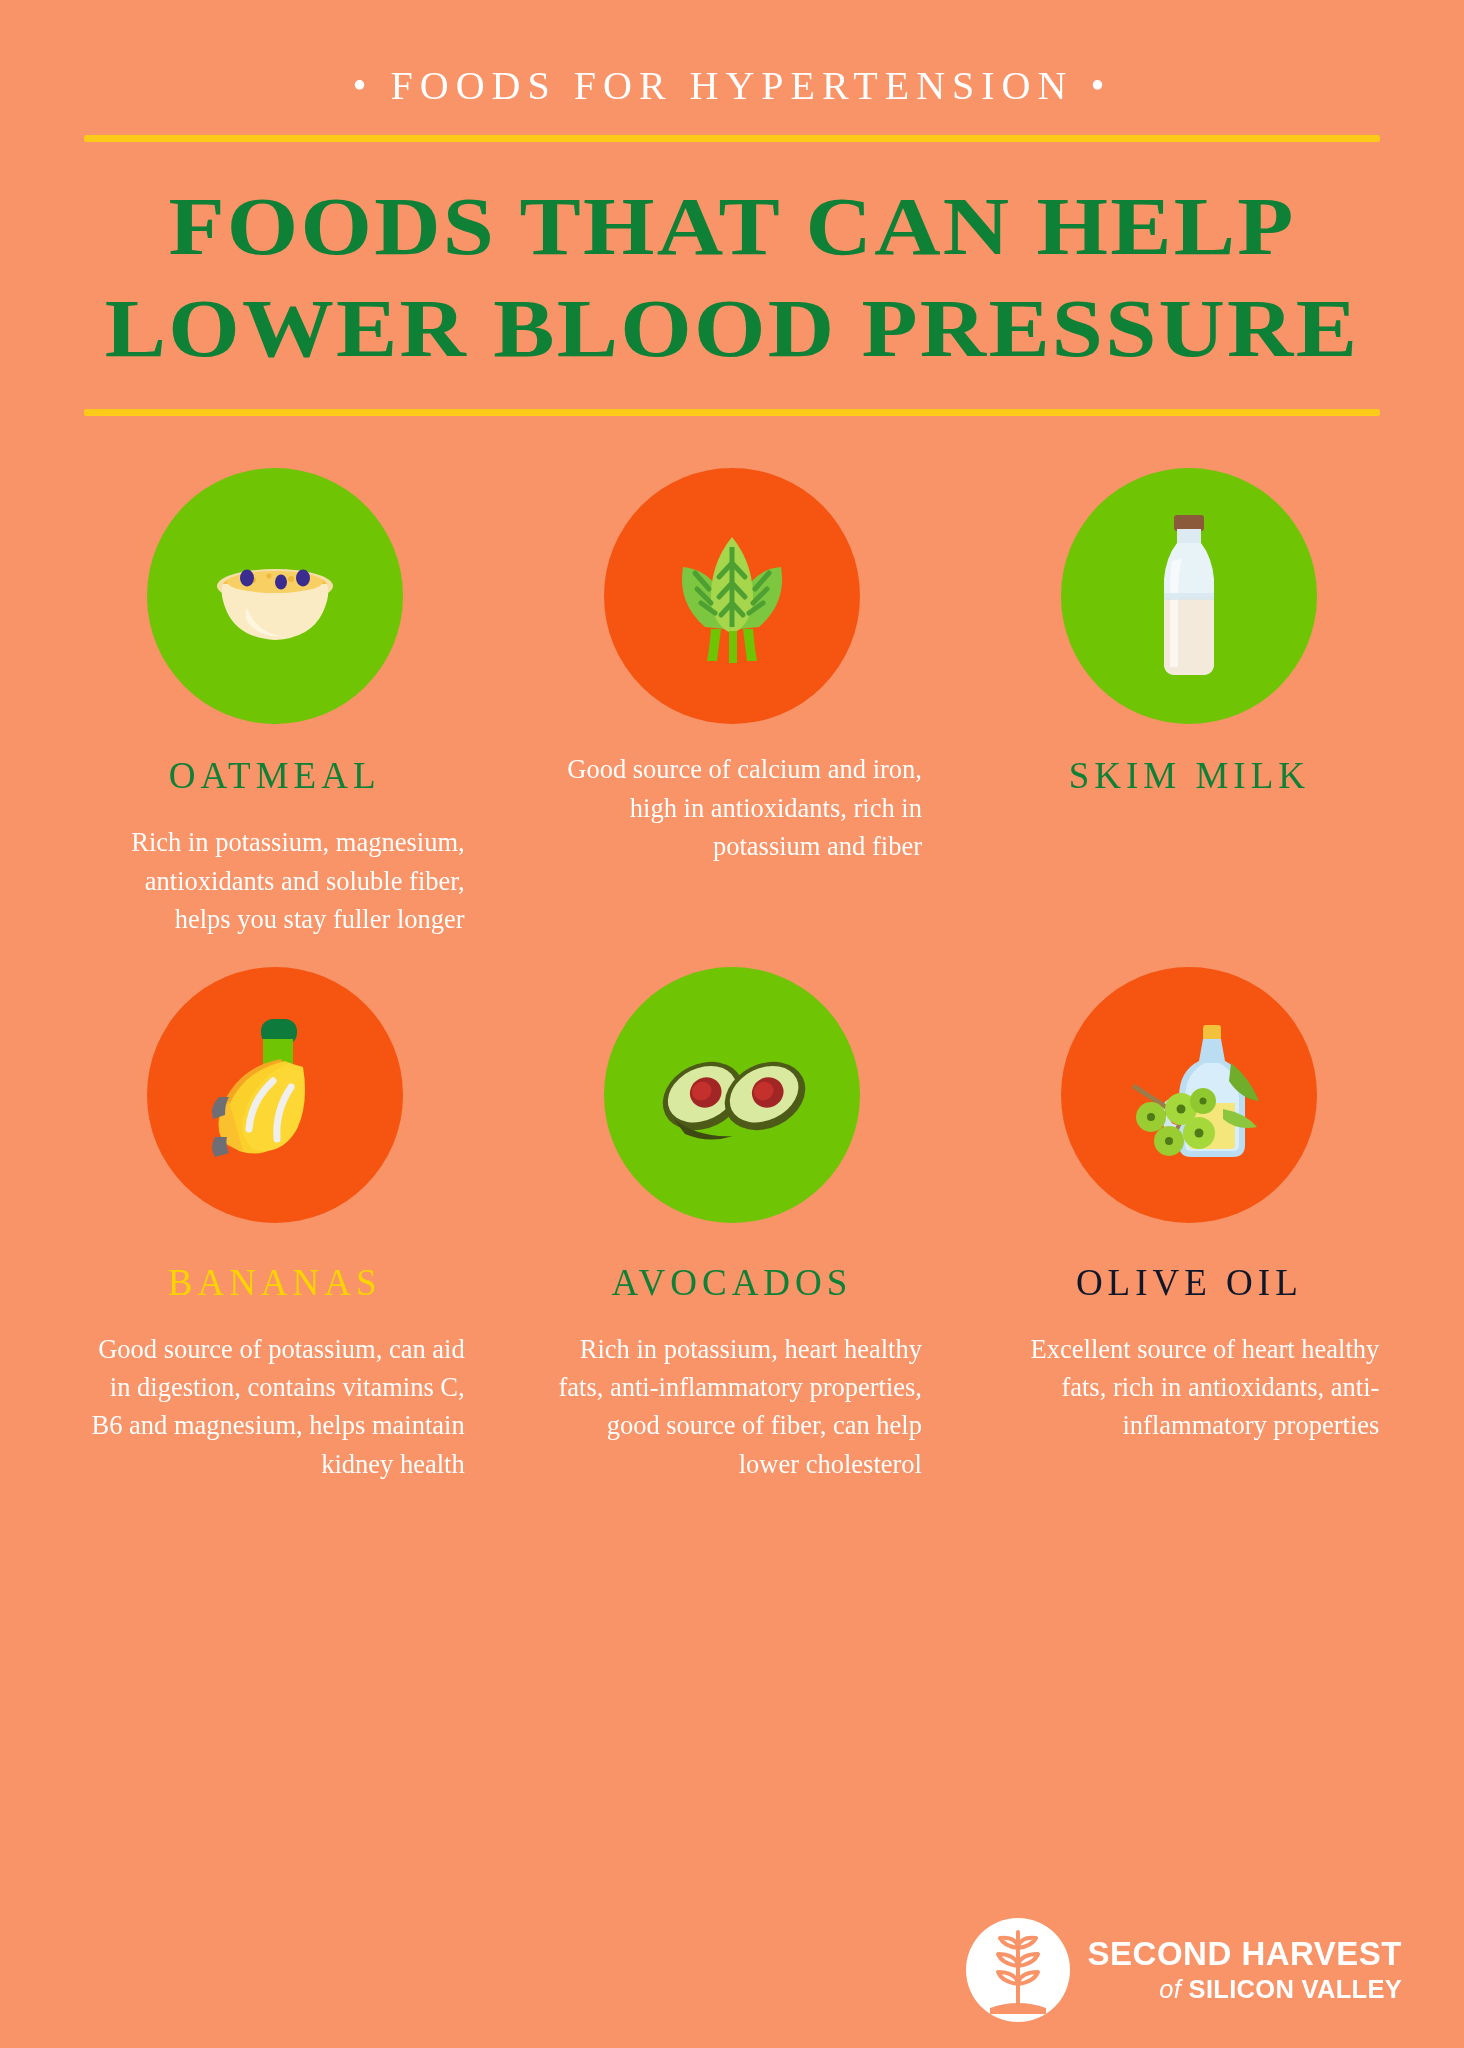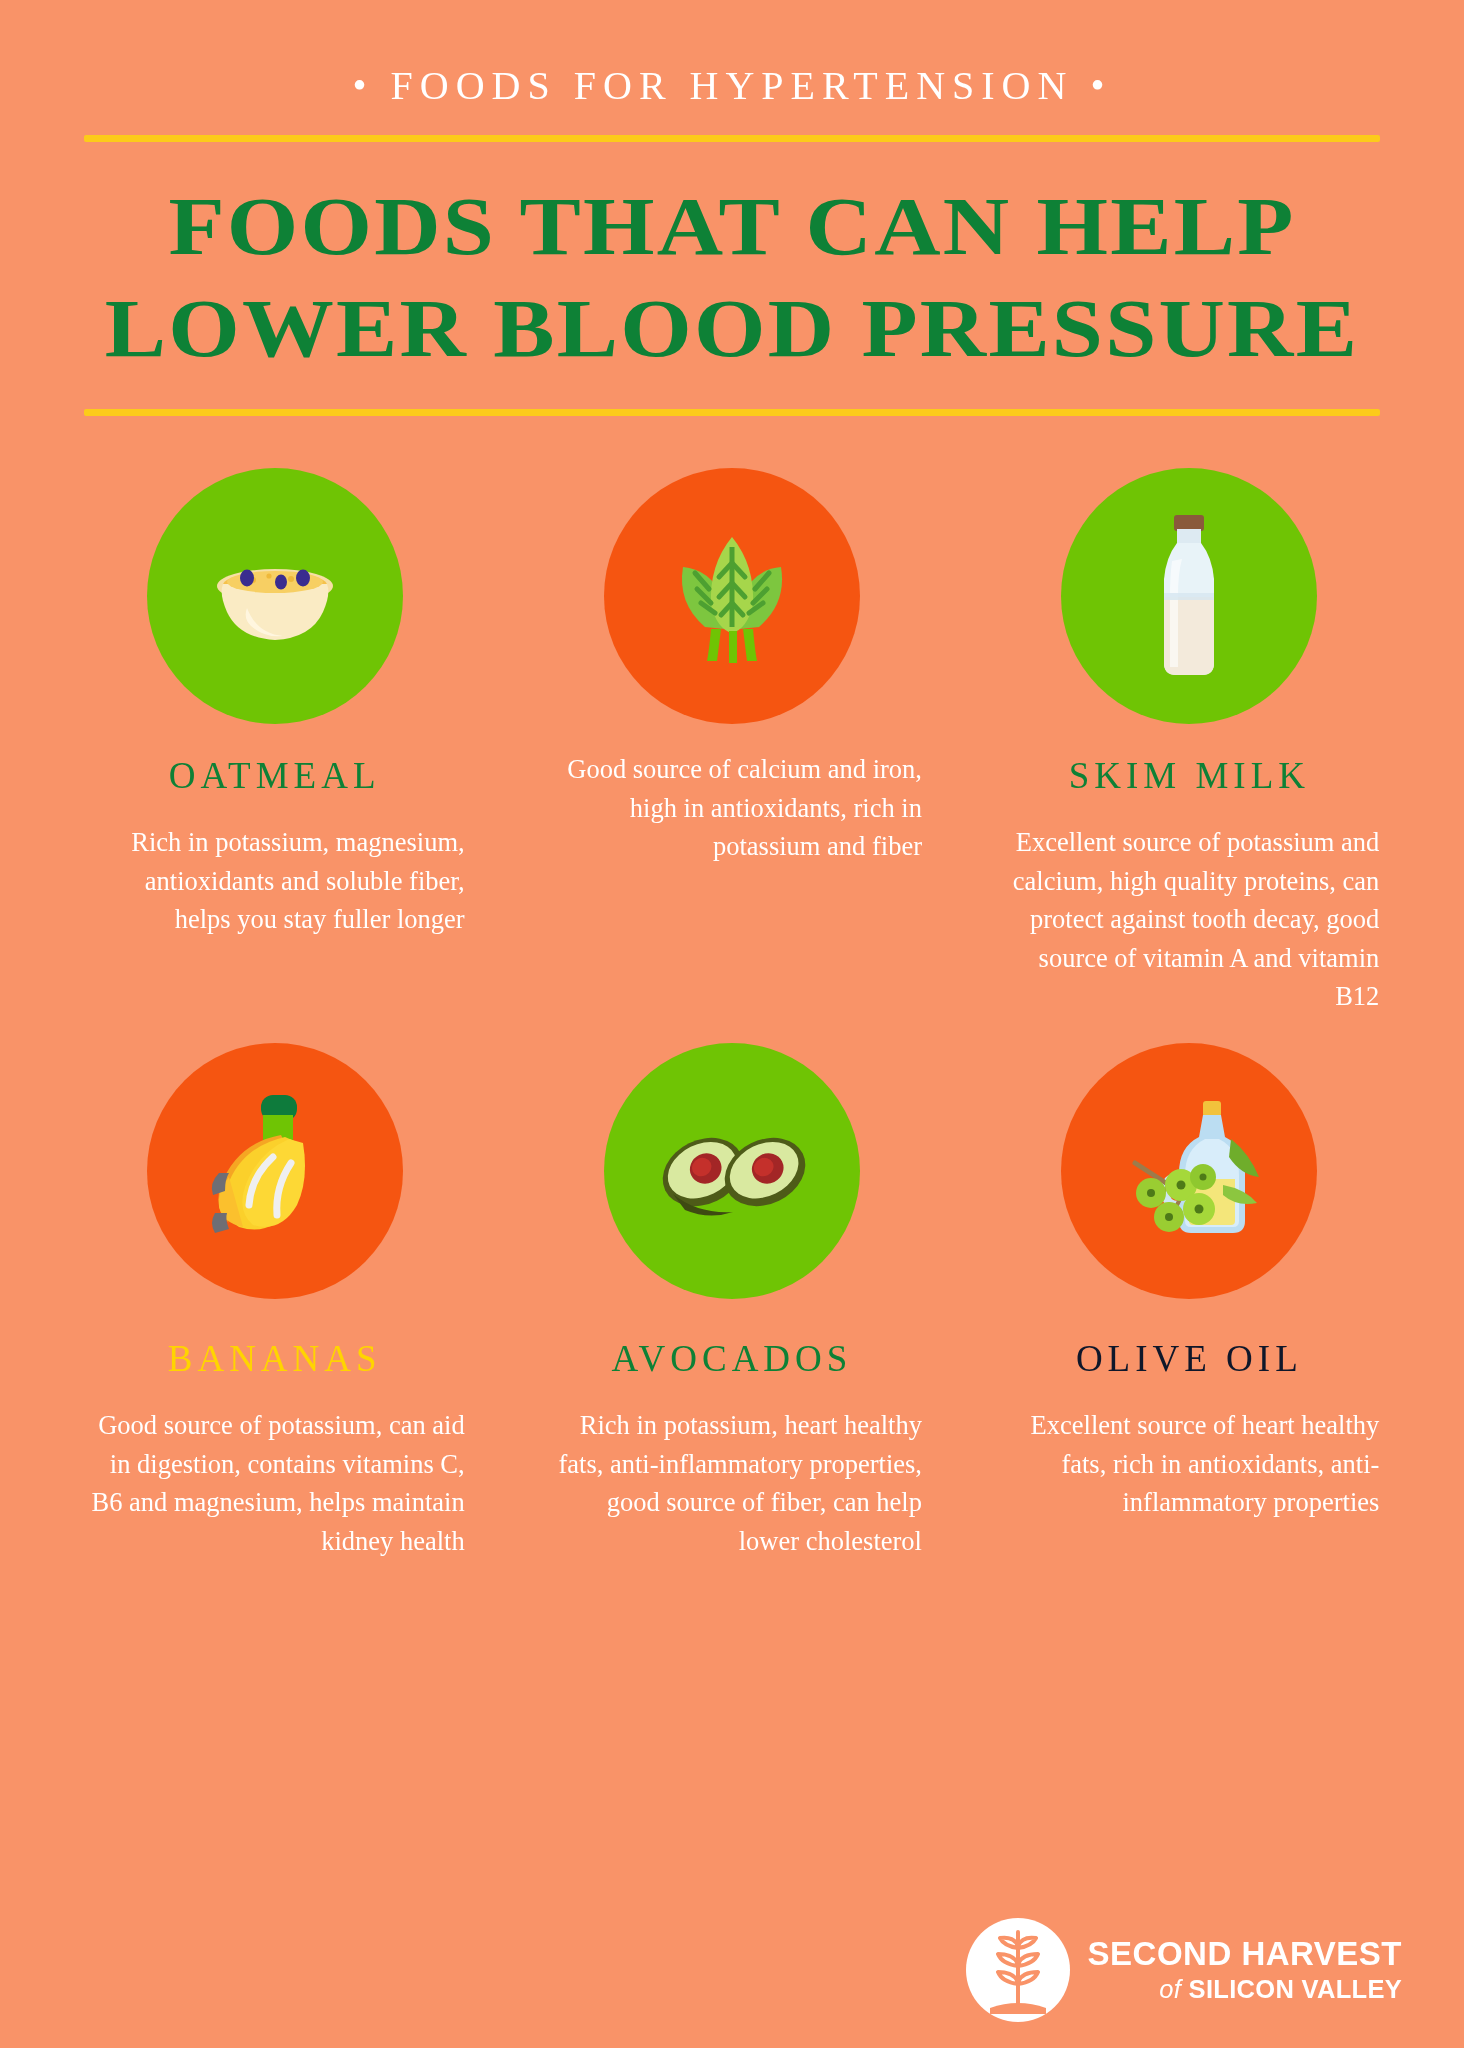--- a/index.html
+++ b/index.html
@@ -205,21 +205,20 @@
             <rect x="70" y="14" width="30" height="16" rx="3" fill="#8A5A3B"></rect>
             <rect x="73" y="28" width="24" height="16" fill="#DDEAF2"></rect>
             <path d="M73 42 Q62 56 60 78 L60 162 Q60 174 72 174 L98 174 Q110 174 110 162 L110 78 Q108 56 97 42 Z" fill="#E8F3F8"></path>
             <path d="M62 96 Q60 96 60 100 L60 162 Q60 174 72 174 L98 174 Q110 174 110 162 L110 100 Q110 96 108 96Z" fill="#F3EADB"></path>
             <path d="M68 60 Q66 74 66 96 L66 166 L74 166 L74 96 Q74 72 78 58Z" fill="#FFFFFF" opacity="0.6"></path>
             <rect x="60" y="92" width="50" height="7" fill="#D6E6F0" opacity="0.8"></rect>
           </svg>
         </span>
       </div>
       <div class="food-label" style="color:#0E8136">SKIM MILK</div>
-      <div class="food-desc">Excellent source of potassium and calcium, high quality proteins, can protect against tooth decay, good source of vitamin A and vitamin B12</div>
     </div>
   </div>
 
   <div class="grid row2">
 
     <div class="cell">
       <div class="badge" style="background:#F55511">
         <span>
           <svg width="180" height="180" viewBox="0 0 180 180">
             <rect x="76" y="14" width="36" height="26" rx="12" fill="#0E7B3C"></rect>

